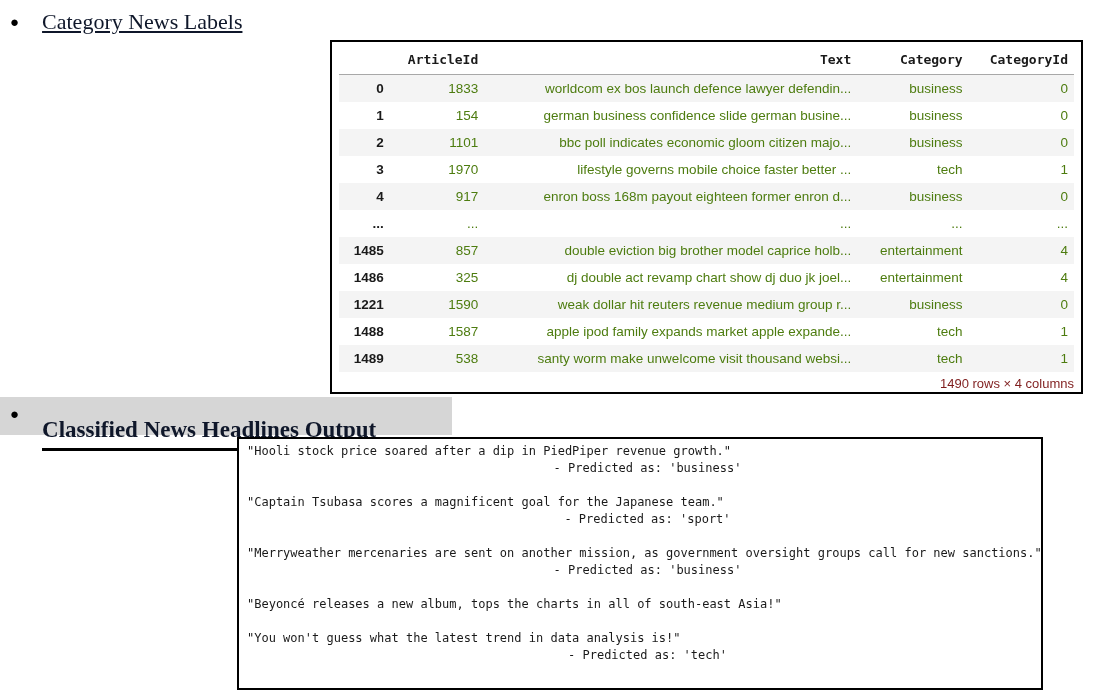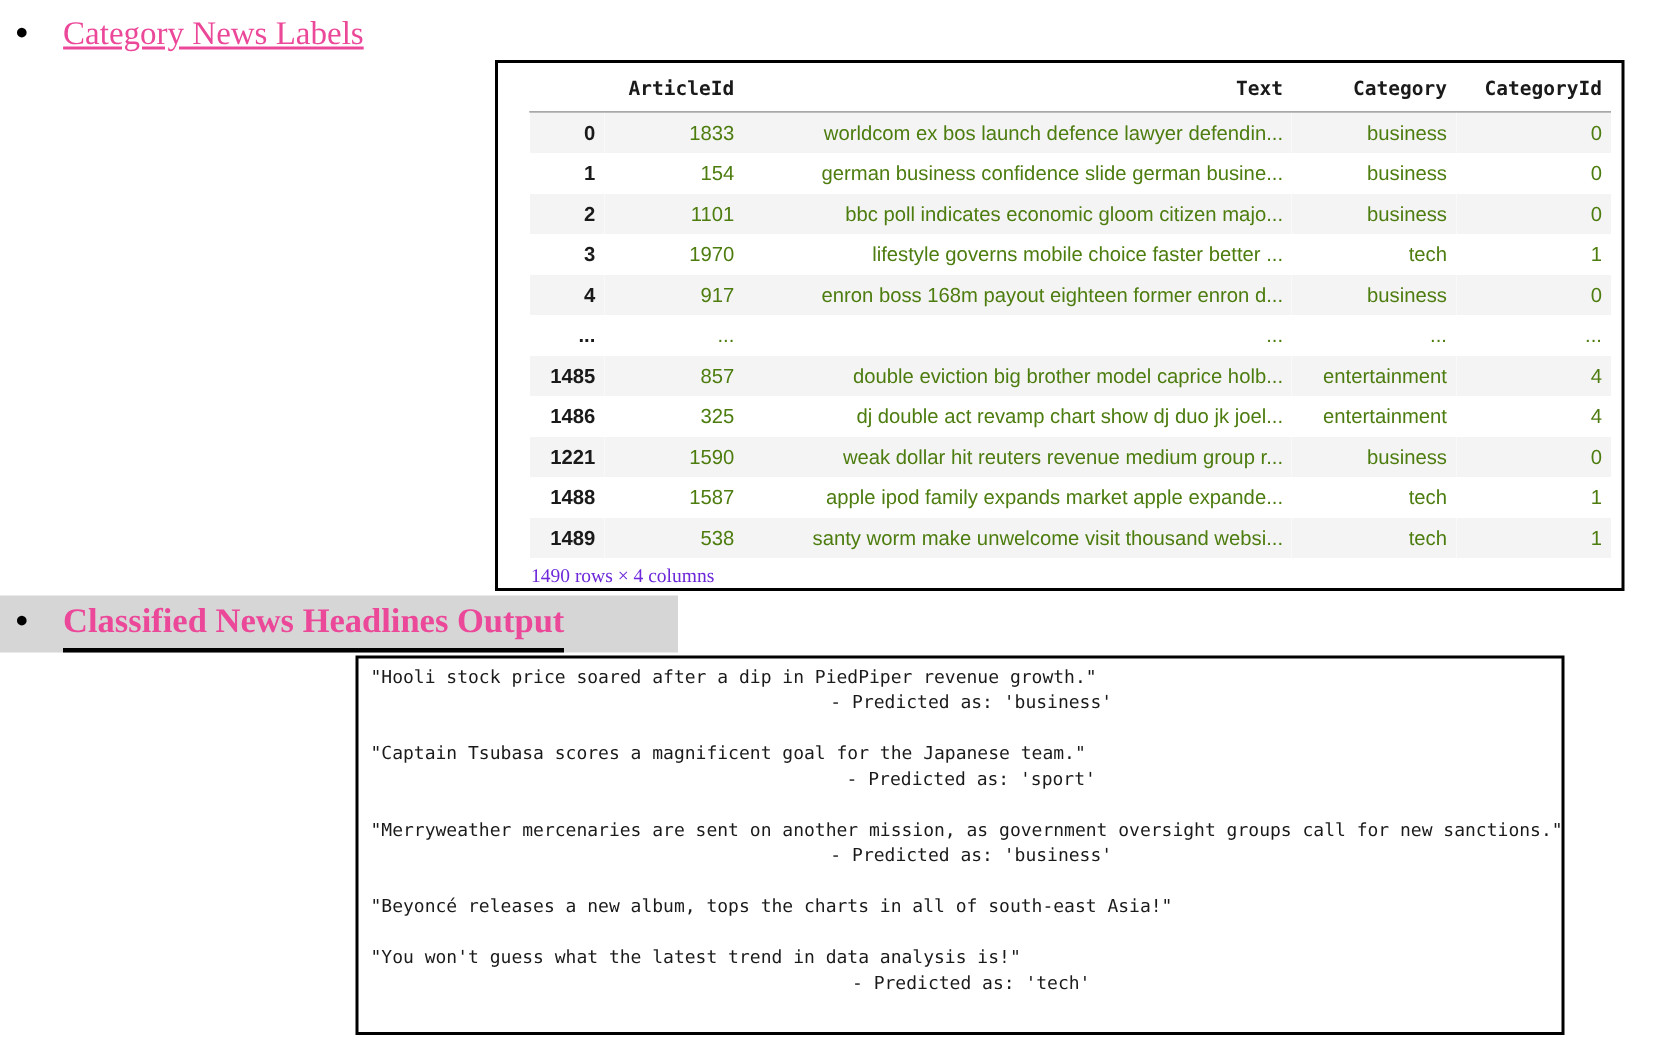--- a/index.html
+++ b/index.html
@@ -21,48 +21,49 @@
   .bullet-dot {
     font-size: 15px;
     line-height: 26px;
     margin-right: 23px;
     color: #000;
   }
   .heading-text {
     font-family: "Liberation Serif", serif;
     font-size: 22px;
     line-height: 26px;
-    color: #ec4899;
+    color: #0f172a;
   }
   #heading1 { left: 10px; top: 9px; }
   #heading1 .heading-text { text-decoration: underline; }
 
   #heading2-highlight {
     position: absolute;
     left: 0; top: 397px;
     width: 452px; height: 38px;
     background: #d6d6d6;
     z-index: 1;
   }
   #heading2 { left: 10px; top: 401px; }
   #heading2 .heading-text {
     font-weight: bold;
     font-size: 23px;
     border-bottom: 3px solid #000;
     padding-bottom: 5px;
+    margin-top: 16px;
   }
 
   
   #df-panel {
     position: absolute;
     left: 330px; top: 40px;
     width: 753px; height: 354px;
     border: 2px solid #000;
     background: #fff;
-    padding: 4px 7px 0 21px;
+    padding: 4px 7px 0 7px;
     z-index: 2;
   }
   #df-table {
     width: 100%;
     border-collapse: collapse;
     table-layout: fixed;
   }
   #df-table col.c-idx { width: 42px; }
   #df-table col.c-aid { width: 78px; }
   #df-table col.c-txt { width: 308px; }
@@ -91,24 +92,23 @@
     font-weight: normal;
   }
   #df-table tbody th {
     font-weight: bold;
     color: #1a1a1a;
   }
   #df-table tbody tr:nth-child(odd) { background: #f4f4f4; }
 
   #df-footer {
     font-size: 13px;
-    color: #6d28d9;
+    color: #7f1d1d;
     padding: 4px 0 0 1px;
-    text-align: left;
-    font-family: Liberation Serif, serif;
+    text-align: right;
   }
 
   
   #console-panel {
     position: absolute;
     left: 237px; top: 437px;
     width: 806px; height: 253px;
     border: 2px solid #000;
     background: #fff;
     padding: 4px 8px;

